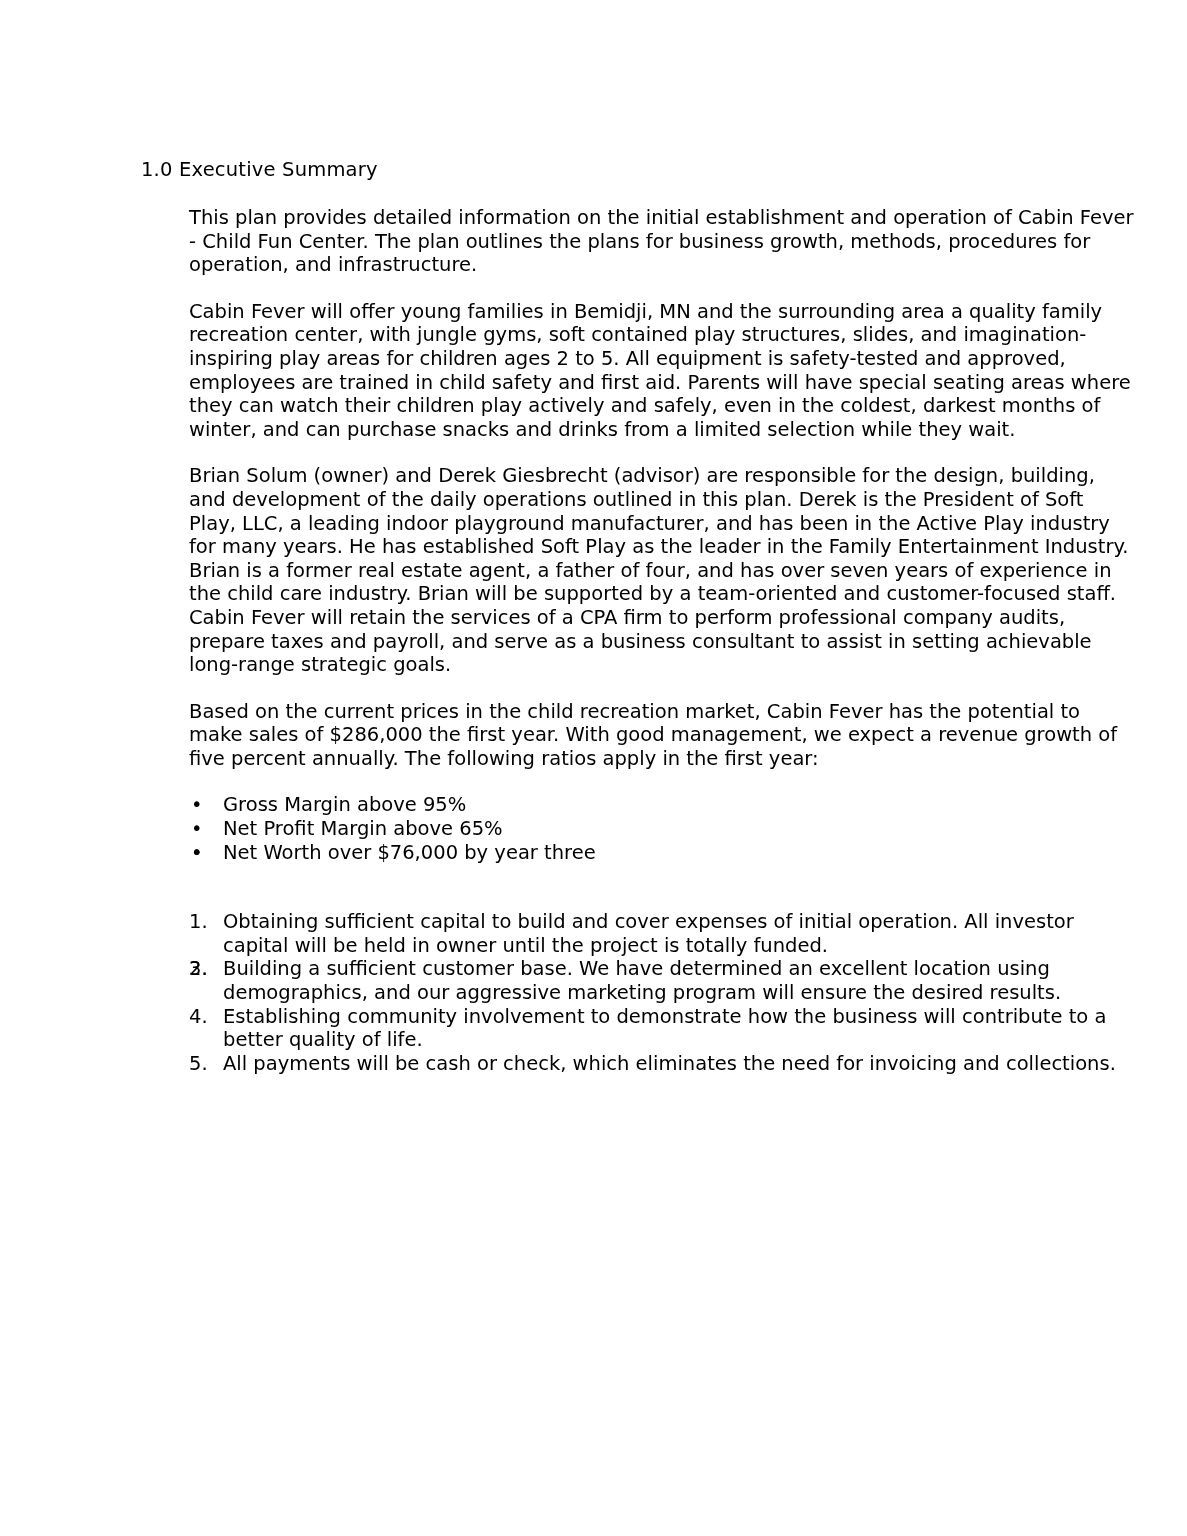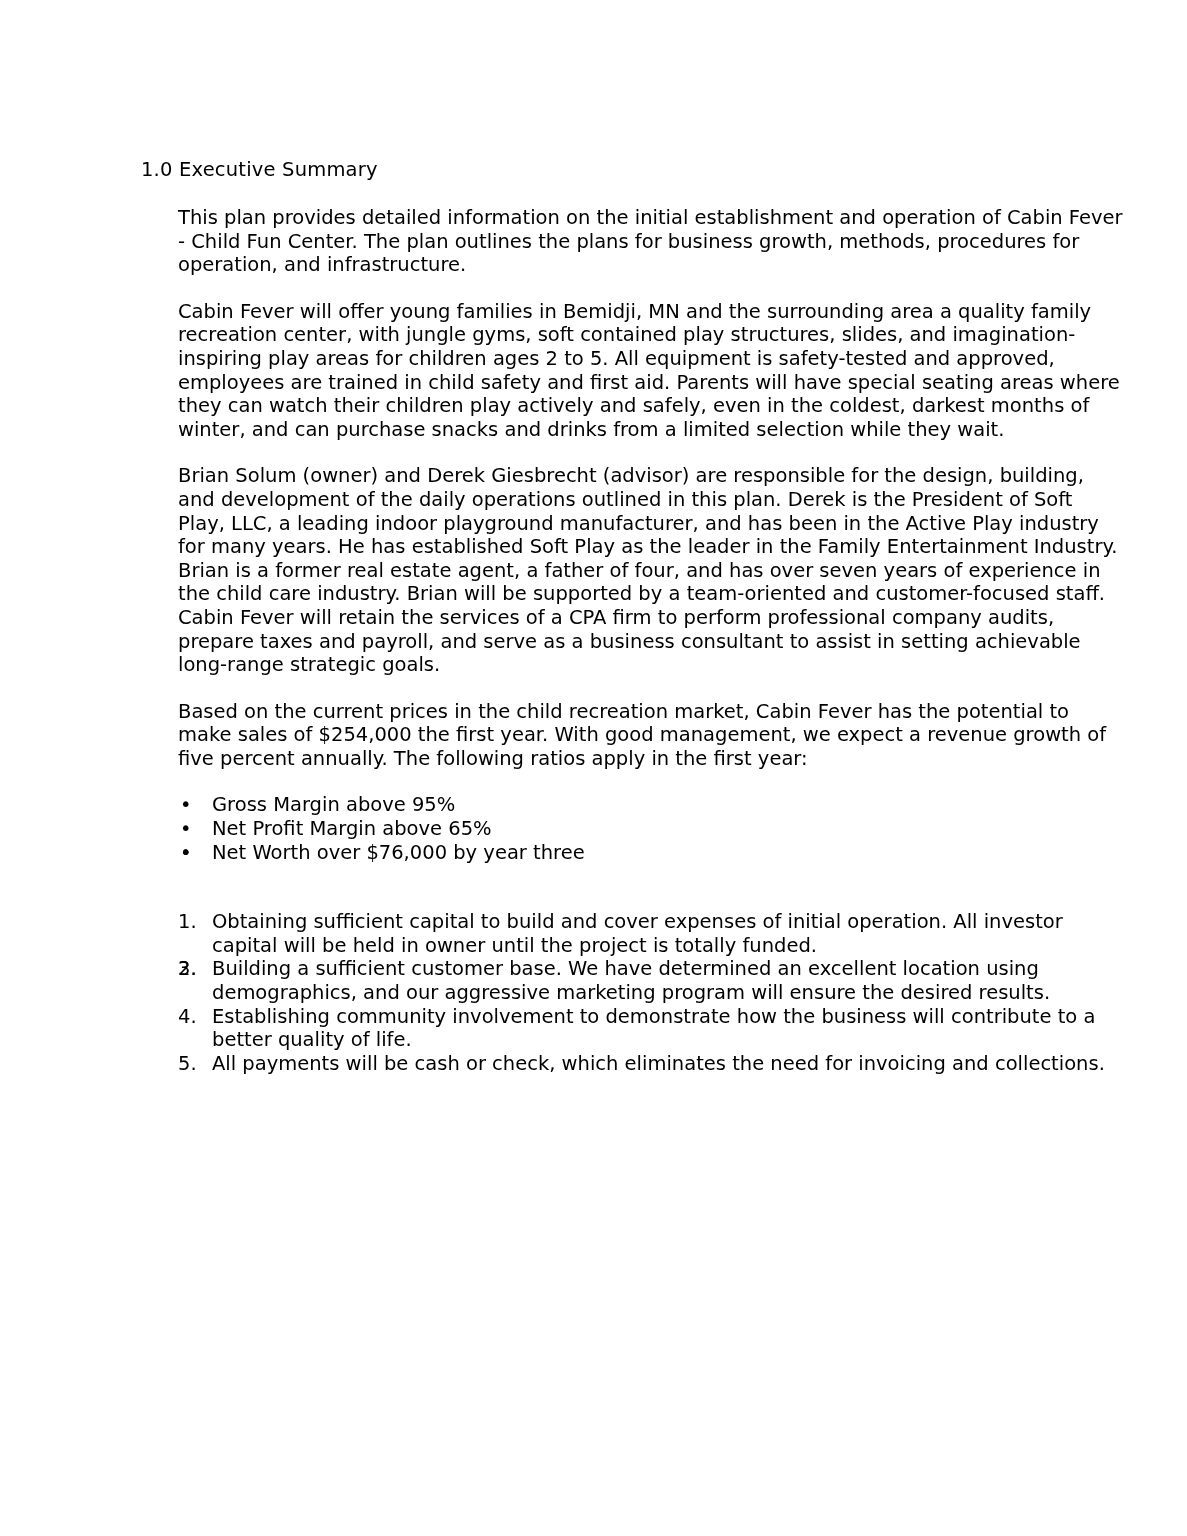--- a/index.html
+++ b/index.html
@@ -26,21 +26,21 @@
     width: 980px;
   }
   .section-heading {
     font-size: 19.5px;
     line-height: 24px;
     margin: 0 0 0 0;
     font-weight: normal;
     letter-spacing: 0.01em;
   }
   .body-block {
-    margin-left: 37px;
+    margin-left: 48px;
     width: 946px;
   }
   p.para {
     font-size: 19.5px;
     line-height: 23.6px;
     margin: 0;
     text-align: left;
     letter-spacing: 0;
   }
   .gap-lg { height: 24px; }
@@ -117,21 +117,21 @@
       <div class="gap-md"></div>
 
       <p class="para">Cabin Fever will offer young families in Bemidji, MN and the surrounding area a quality family recreation center, with jungle gyms, soft contained play structures, slides, and imagination-inspiring play areas for children ages 2 to 5. All equipment is safety-tested and approved, employees are trained in child safety and first aid. Parents will have special seating areas where they can watch their children play actively and safely, even in the coldest, darkest months of winter, and can purchase snacks and drinks from a limited selection while they wait.</p>
 
       <div class="gap-md"></div>
 
       <p class="para">Brian Solum (owner) and Derek Giesbrecht (advisor) are responsible for the design, building, and development of the daily operations outlined in this plan. Derek is the President of Soft Play, LLC, a leading indoor playground manufacturer, and has been in the Active Play industry for many years. He has established Soft Play as the leader in the Family Entertainment Industry. Brian is a former real estate agent, a father of four, and has over seven years of experience in the child care industry. Brian will be supported by a team-oriented and customer-focused staff. Cabin Fever will retain the services of a CPA firm to perform professional company audits, prepare taxes and payroll, and serve as a business consultant to assist in setting achievable long-range strategic goals.</p>
 
       <div class="gap-md"></div>
 
-      <p class="para">Based on the current prices in the child recreation market, Cabin Fever has the potential to make sales of $254,000 the first year. With good management, we expect a revenue growth of five percent annually. The following ratios apply in the first year:</p>
+      <p class="para">Based on the current prices in the child recreation market, Cabin Fever has the potential to make sales of $286,000 the first year. With good management, we expect a revenue growth of five percent annually. The following ratios apply in the first year:</p>
 
       <div class="gap-md"></div>
 
       <ul class="bullets">
         <li>
           <span class="dot">•</span>
           <span>Gross Margin above 95%</span>
         </li>
         <li>
           <span class="dot">•</span>

